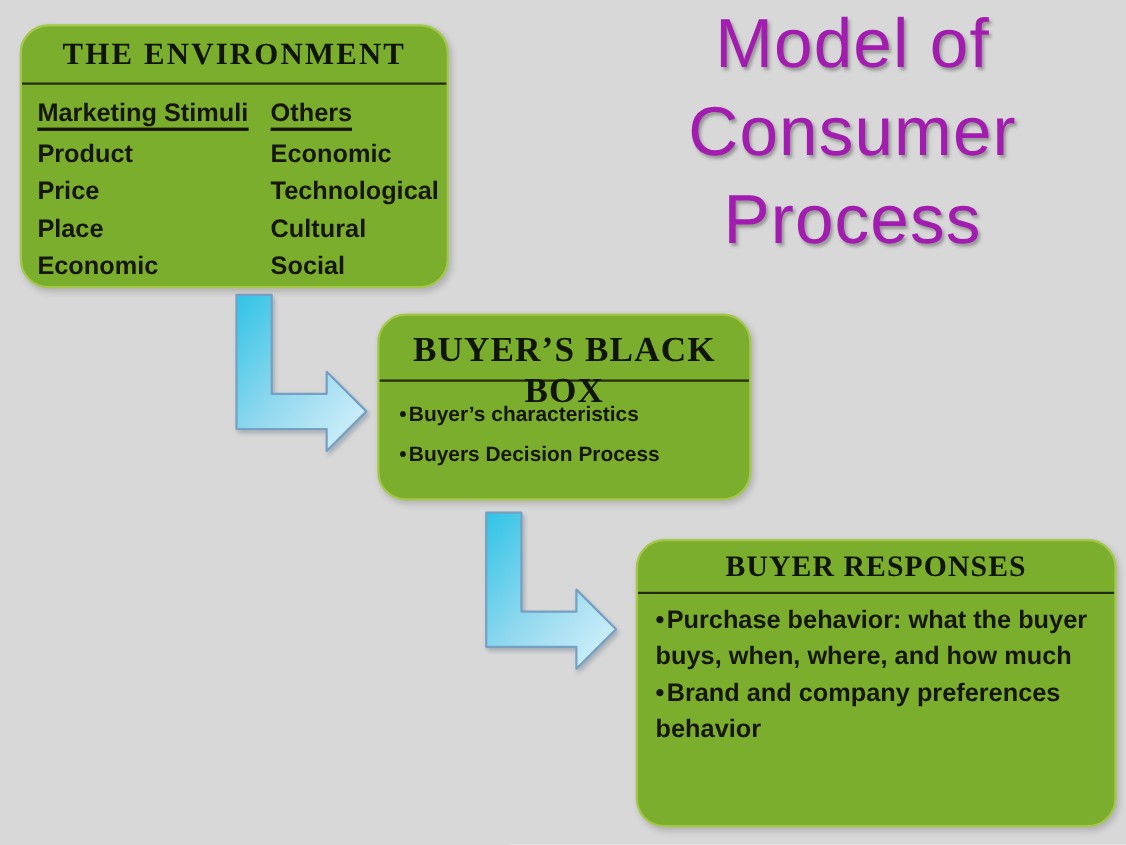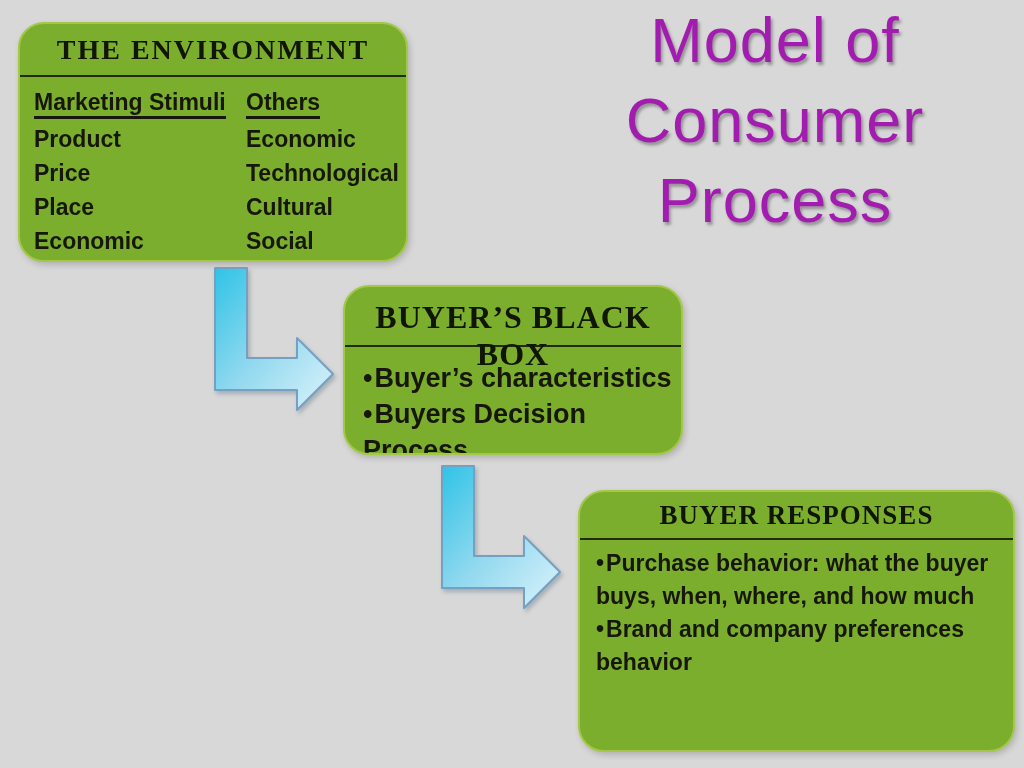--- a/index.html
+++ b/index.html
@@ -24,21 +24,21 @@
   .cols{display:flex;padding:8px 6px 0 14px;font-weight:bold;font-size:23px;line-height:34px;}
   .col1{width:212px;}
   .col2{flex:1;}
   .col-header span{
     display:inline-block;border-bottom:3px solid #16170a;
     line-height:28px;margin-bottom:3px;
   }
   
   #box-blackbox{left:343px;top:285px;width:340px;height:170px;}
   #box-blackbox .box-header{font-size:32px;padding-top:12px;height:46px;letter-spacing:1px;}
-  #box-blackbox .bullets{padding:13px 8px 0 18px;font-size:27px;font-weight:bold;line-height:36px;}
+  #box-blackbox .bullets{padding:13px 8px 0 18px;font-size:19px;font-weight:bold;line-height:36px;}
   
   #box-responses{left:578px;top:490px;width:437px;height:262px;}
   #box-responses .box-header{font-size:27px;padding-top:8px;height:38px;letter-spacing:1px;}
   #box-responses .bullets{padding:7px 8px 0 16px;font-size:23px;font-weight:bold;line-height:33px;}
   .bullet-item{margin:0;}
   .bullet-glyph{margin-right:2px;}
   
   .slide-title{
     position:absolute;left:555px;top:0px;width:440px;text-align:center;
     font-size:63px;line-height:80px;color:#a21caf;letter-spacing:1px;

